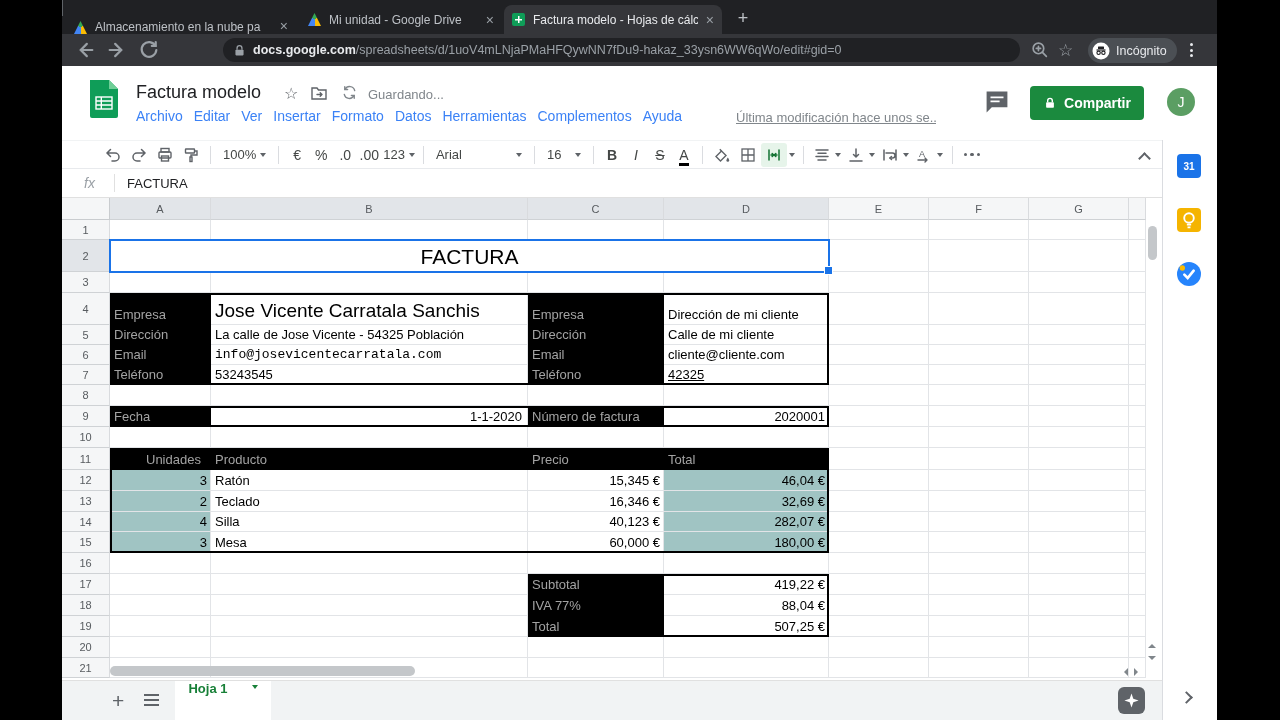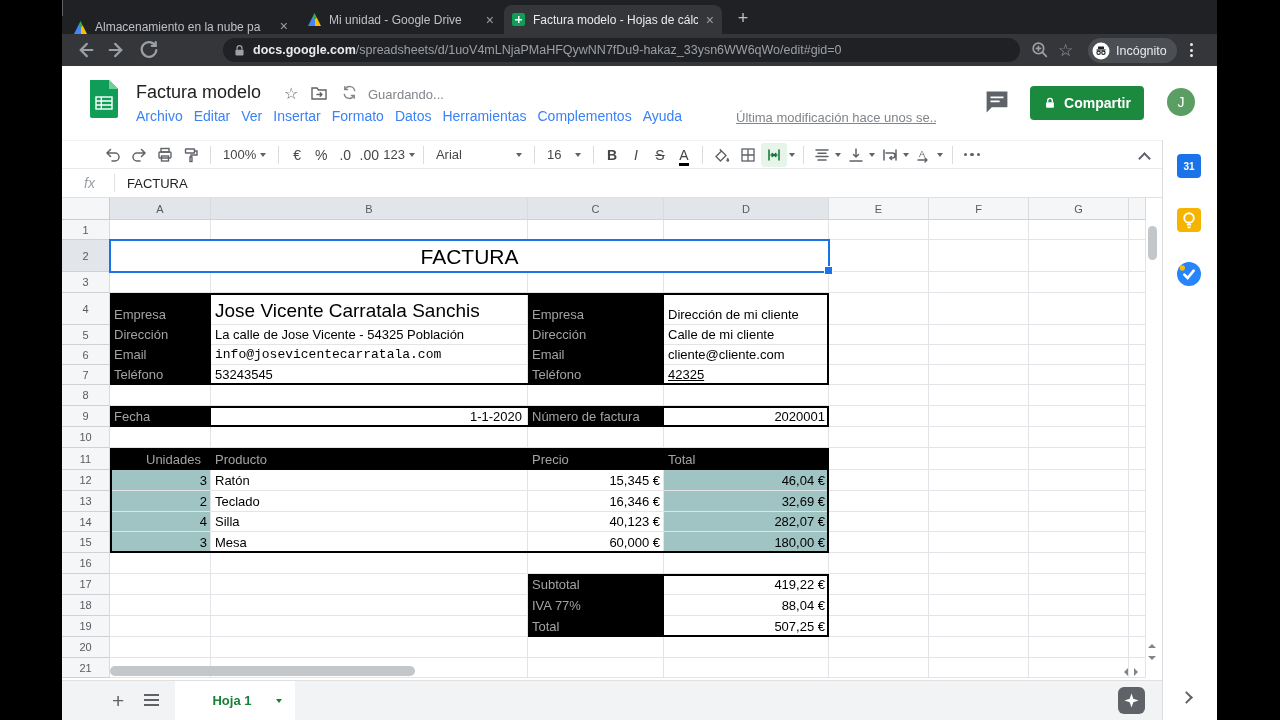--- a/index.html
+++ b/index.html
@@ -117,21 +117,21 @@
   #keep-ic{background:#f5b400;}
   #tasks-ic{border-radius:50%;}
 
   
   #bottombar{position:absolute;left:62px;top:680px;width:1100px;height:40px;background:#f1f3f4;
              border-top:1px solid #e0e0e0;box-sizing:border-box;z-index:8;}
   #add-sheet{position:absolute;left:50px;top:8px;font-size:21px;color:#5f6368;}
   #all-sheets{position:absolute;left:82px;top:13px;width:15px;height:12px;
       background:repeating-linear-gradient(#5f6368 0 2px,transparent 2px 5px);}
   #sheet-tab{position:absolute;left:113px;top:0;width:96px;height:39px;background:#fff;
-             display:flex;align-items:center;justify-content:center;gap:24px;padding-left:24px;}
+             display:flex;justify-content:center;gap:24px;}
   #sheet-tab span{color:#188038;font-size:13px;font-weight:bold;}
   #sheet-tab .caret{border-top-color:#188038;}
   #explore-btn{position:absolute;left:1056px;top:6px;width:27px;height:27px;border-radius:6px;background:#5f6368;
                display:flex;align-items:center;justify-content:center;}
   #panel-chev{position:absolute;left:1182px;top:688px;z-index:9;}
   svg{display:block;}
 </style>
 </head>
 <body>
 <div id="stage">

